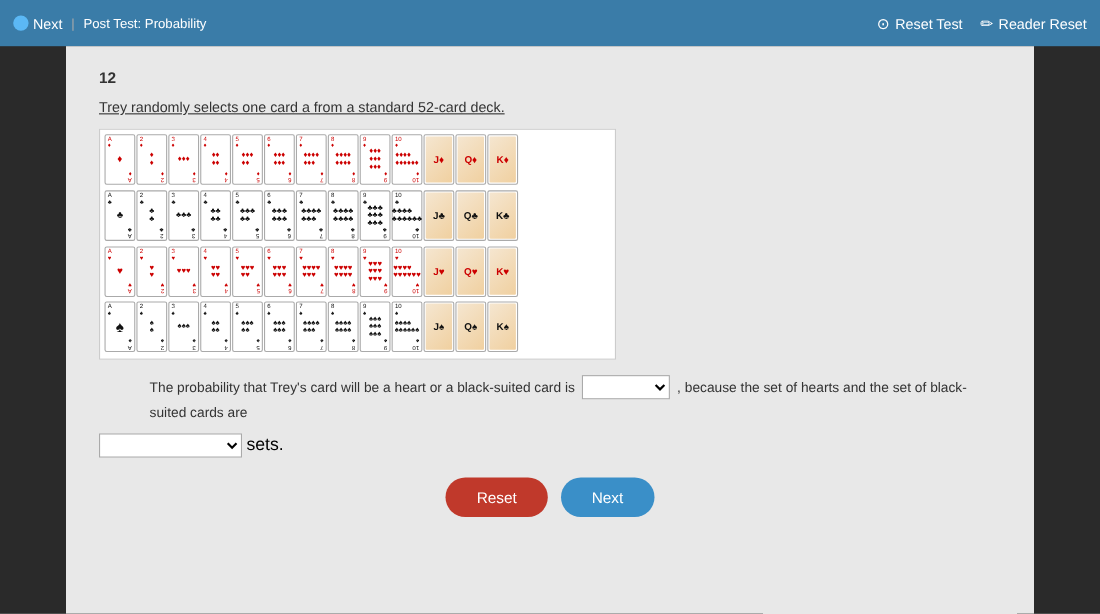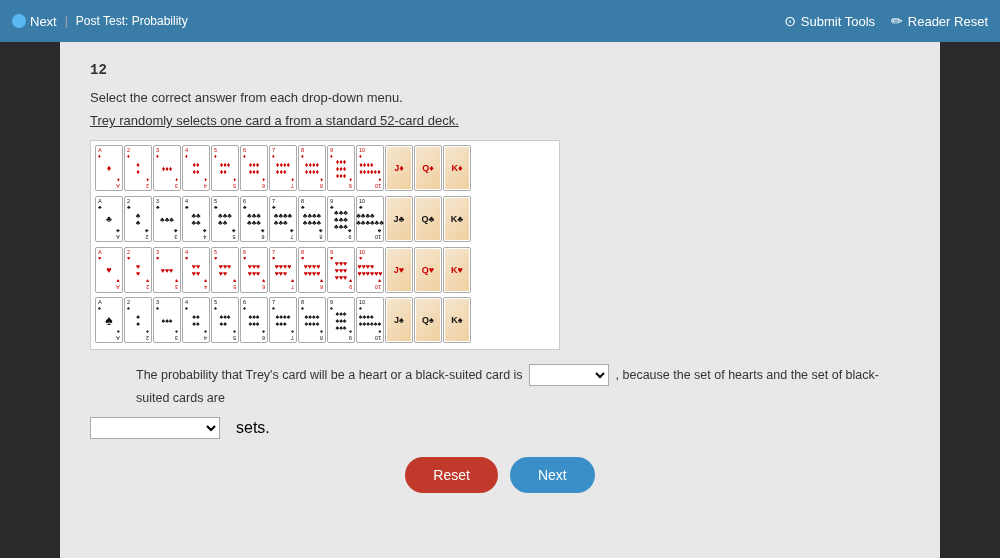--- a/index.html
+++ b/index.html
@@ -64,21 +64,20 @@
       padding: 20px 30px;
       min-height: 516px;
       position: relative;
     }
 
     .question-number {
       font-size: 14px;
       font-weight: bold;
       color: #333;
       margin-bottom: 12px;
-      font-family: Liberation Mono, monospace;
     }
 
     .instruction {
       font-size: 13px;
       color: #333;
       margin-bottom: 8px;
     }
 
     .question-text {
       font-size: 13px;
@@ -102,21 +101,21 @@
       padding: 2px 4px;
       font-size: 12px;
       margin: 0 3px;
       min-width: 80px;
       cursor: pointer;
     }
 
     .second-line {
       display: flex;
       align-items: center;
-      gap: 16px;
+      gap: 4px;
       margin-top: 4px;
     }
 
     .second-select {
       border: 1px solid #aaa;
       background: white;
       padding: 2px 4px;
       font-size: 12px;
       min-width: 130px;
       cursor: pointer;
@@ -245,34 +244,33 @@
     <span class="nav-next">
       <span class="nav-next-circle"></span>
       <span>Next</span>
     </span>
     <span style="color:#aaa;font-size:12px;">|</span>
     <span style="color:white;font-size:12px;font-weight:normal;">Post Test: Probability</span>
   </div>
   <div class="top-bar-right">
     <div class="top-bar-btn">
       <span class="icon">⊙</span>
-      <span>Submit Tools</span>
+      <span>Reset Test</span>
     </div>
     <div class="top-bar-btn">
       <span class="icon">✏</span>
       <span>Reader Reset</span>
     </div>
   </div>
 </div>
 
 <div class="main-content">
 
   <div class="question-number">12</div>
 
-  <div class="instruction">Select the correct answer from each drop-down menu.</div>
 
   <div class="question-text">Trey randomly selects one card a from a standard 52-card deck.</div>
 
   <div class="cards-image-area">
 
     <div class="row-of-cards">
 
       <div class="mini-card">
         <span class="mc-tl red">A<br>♦</span>
         <span class="mc-mid red">♦</span>

